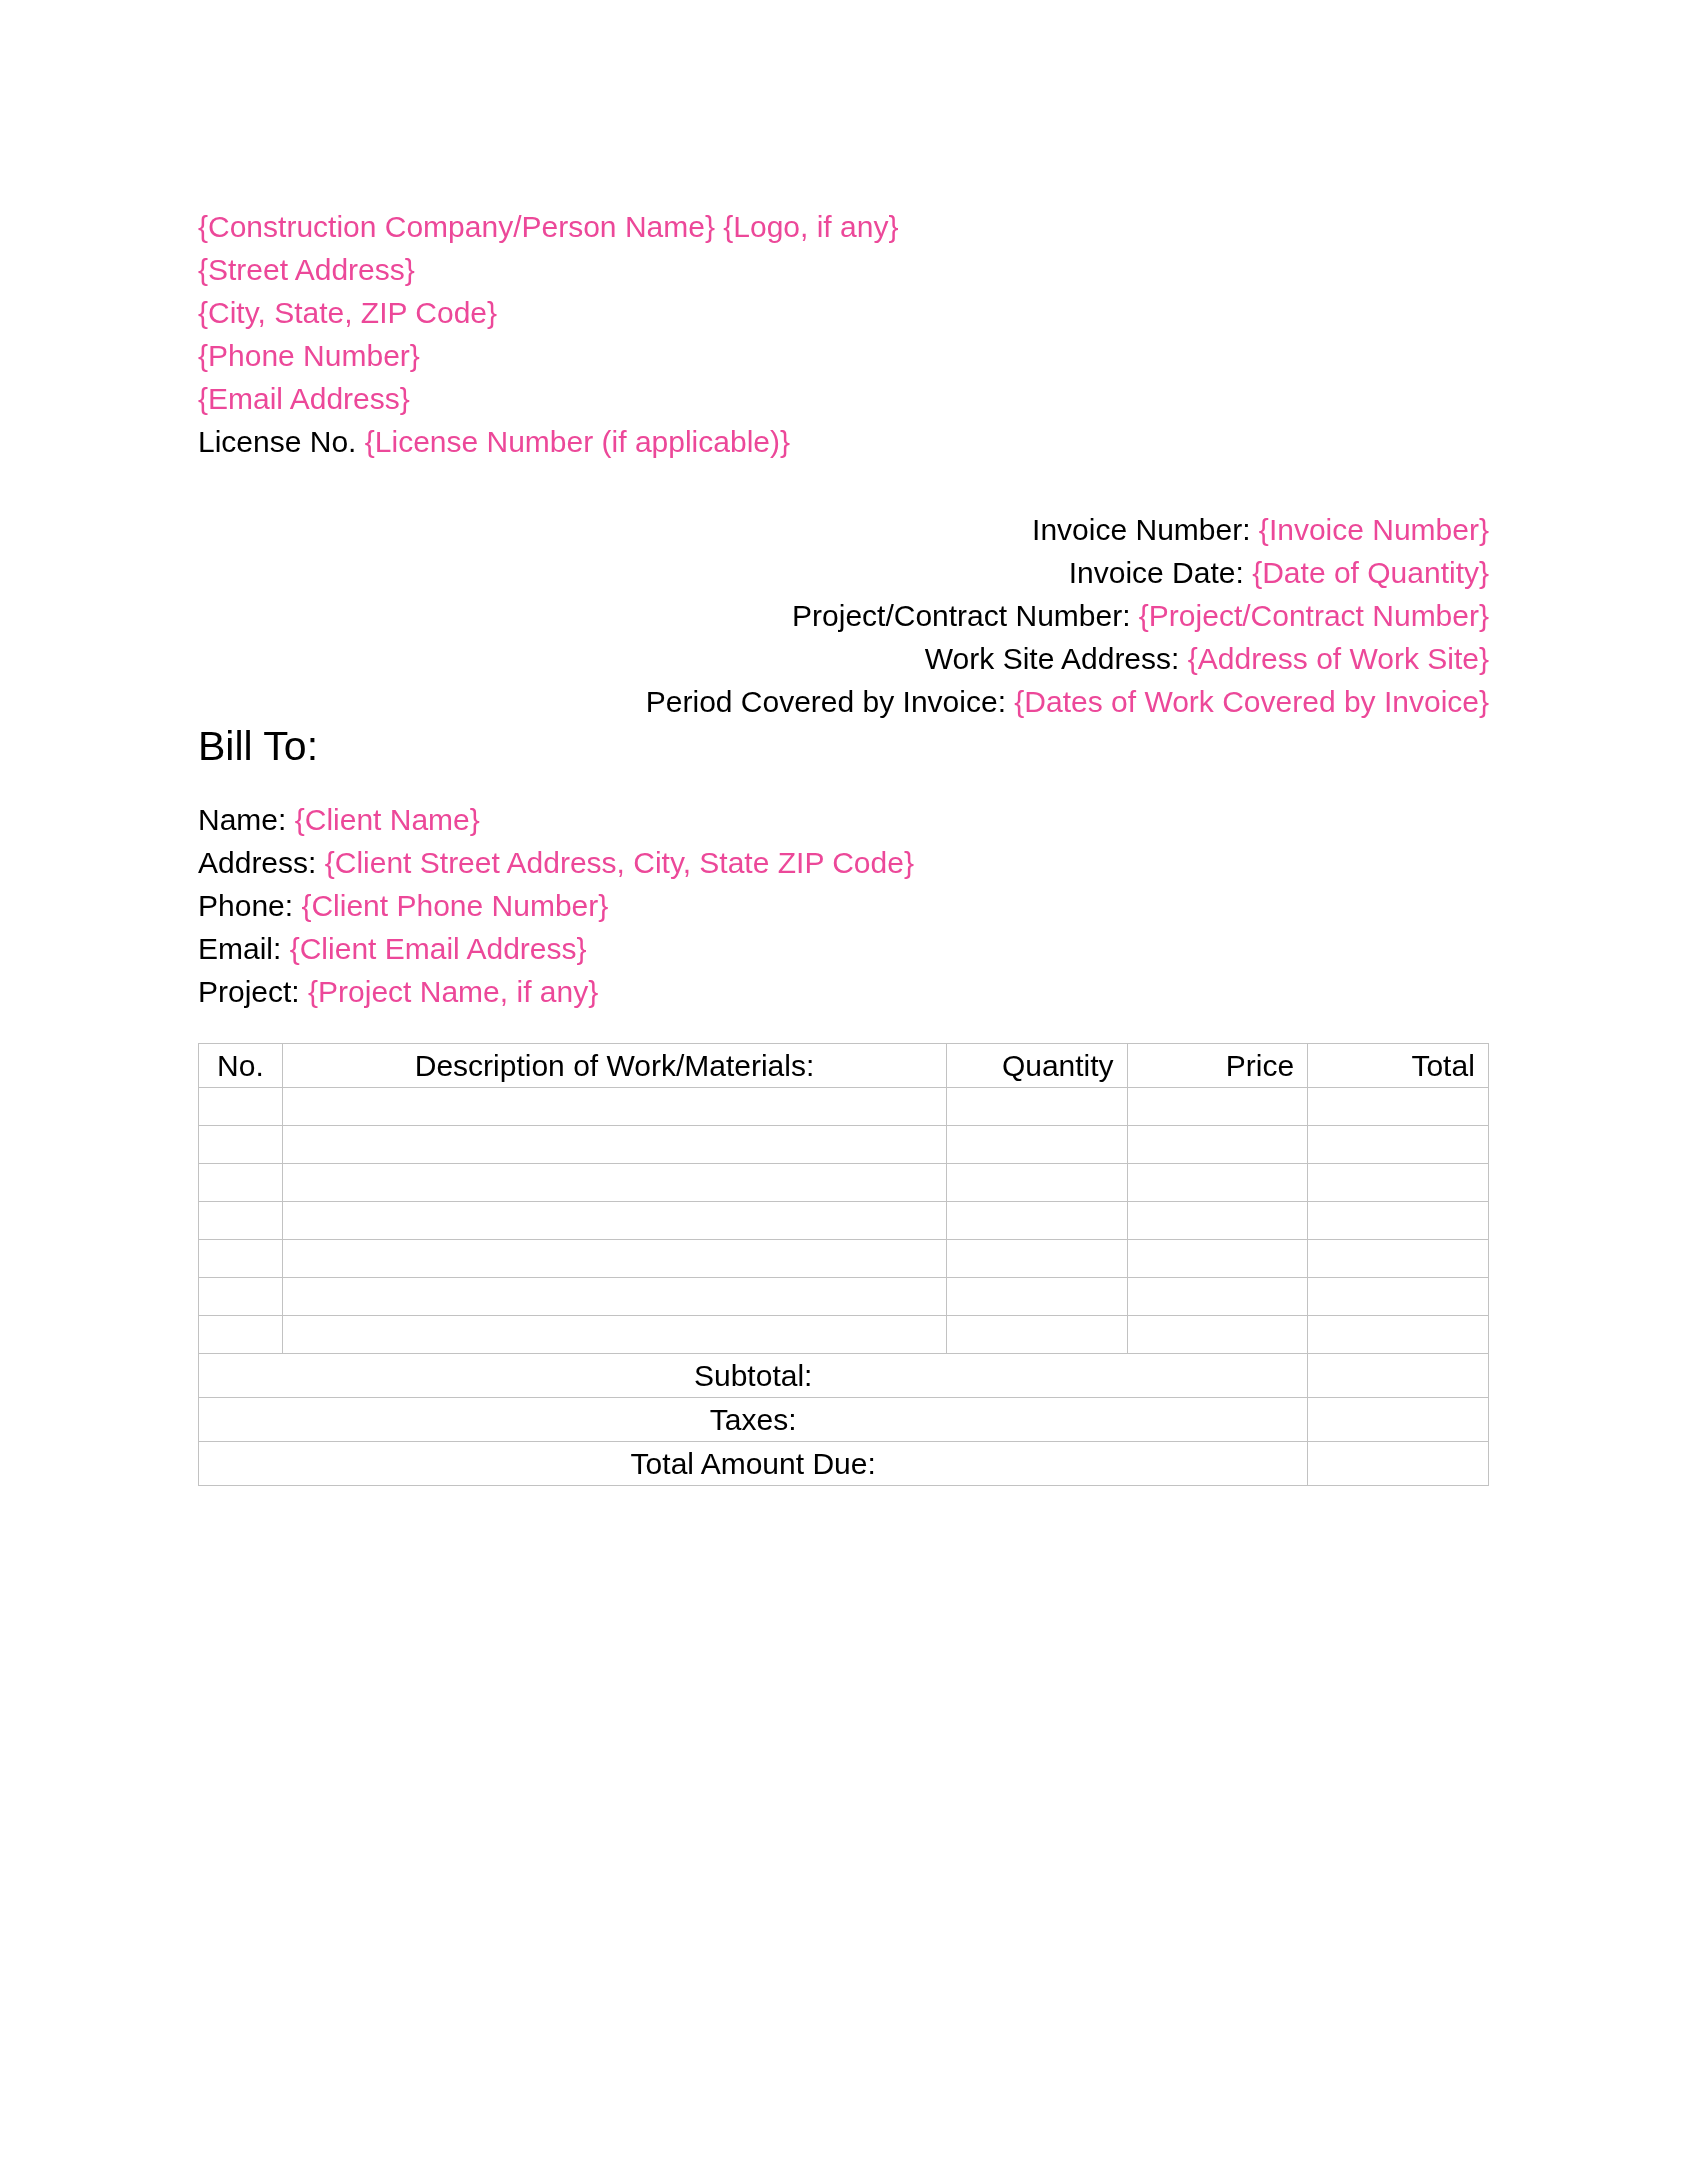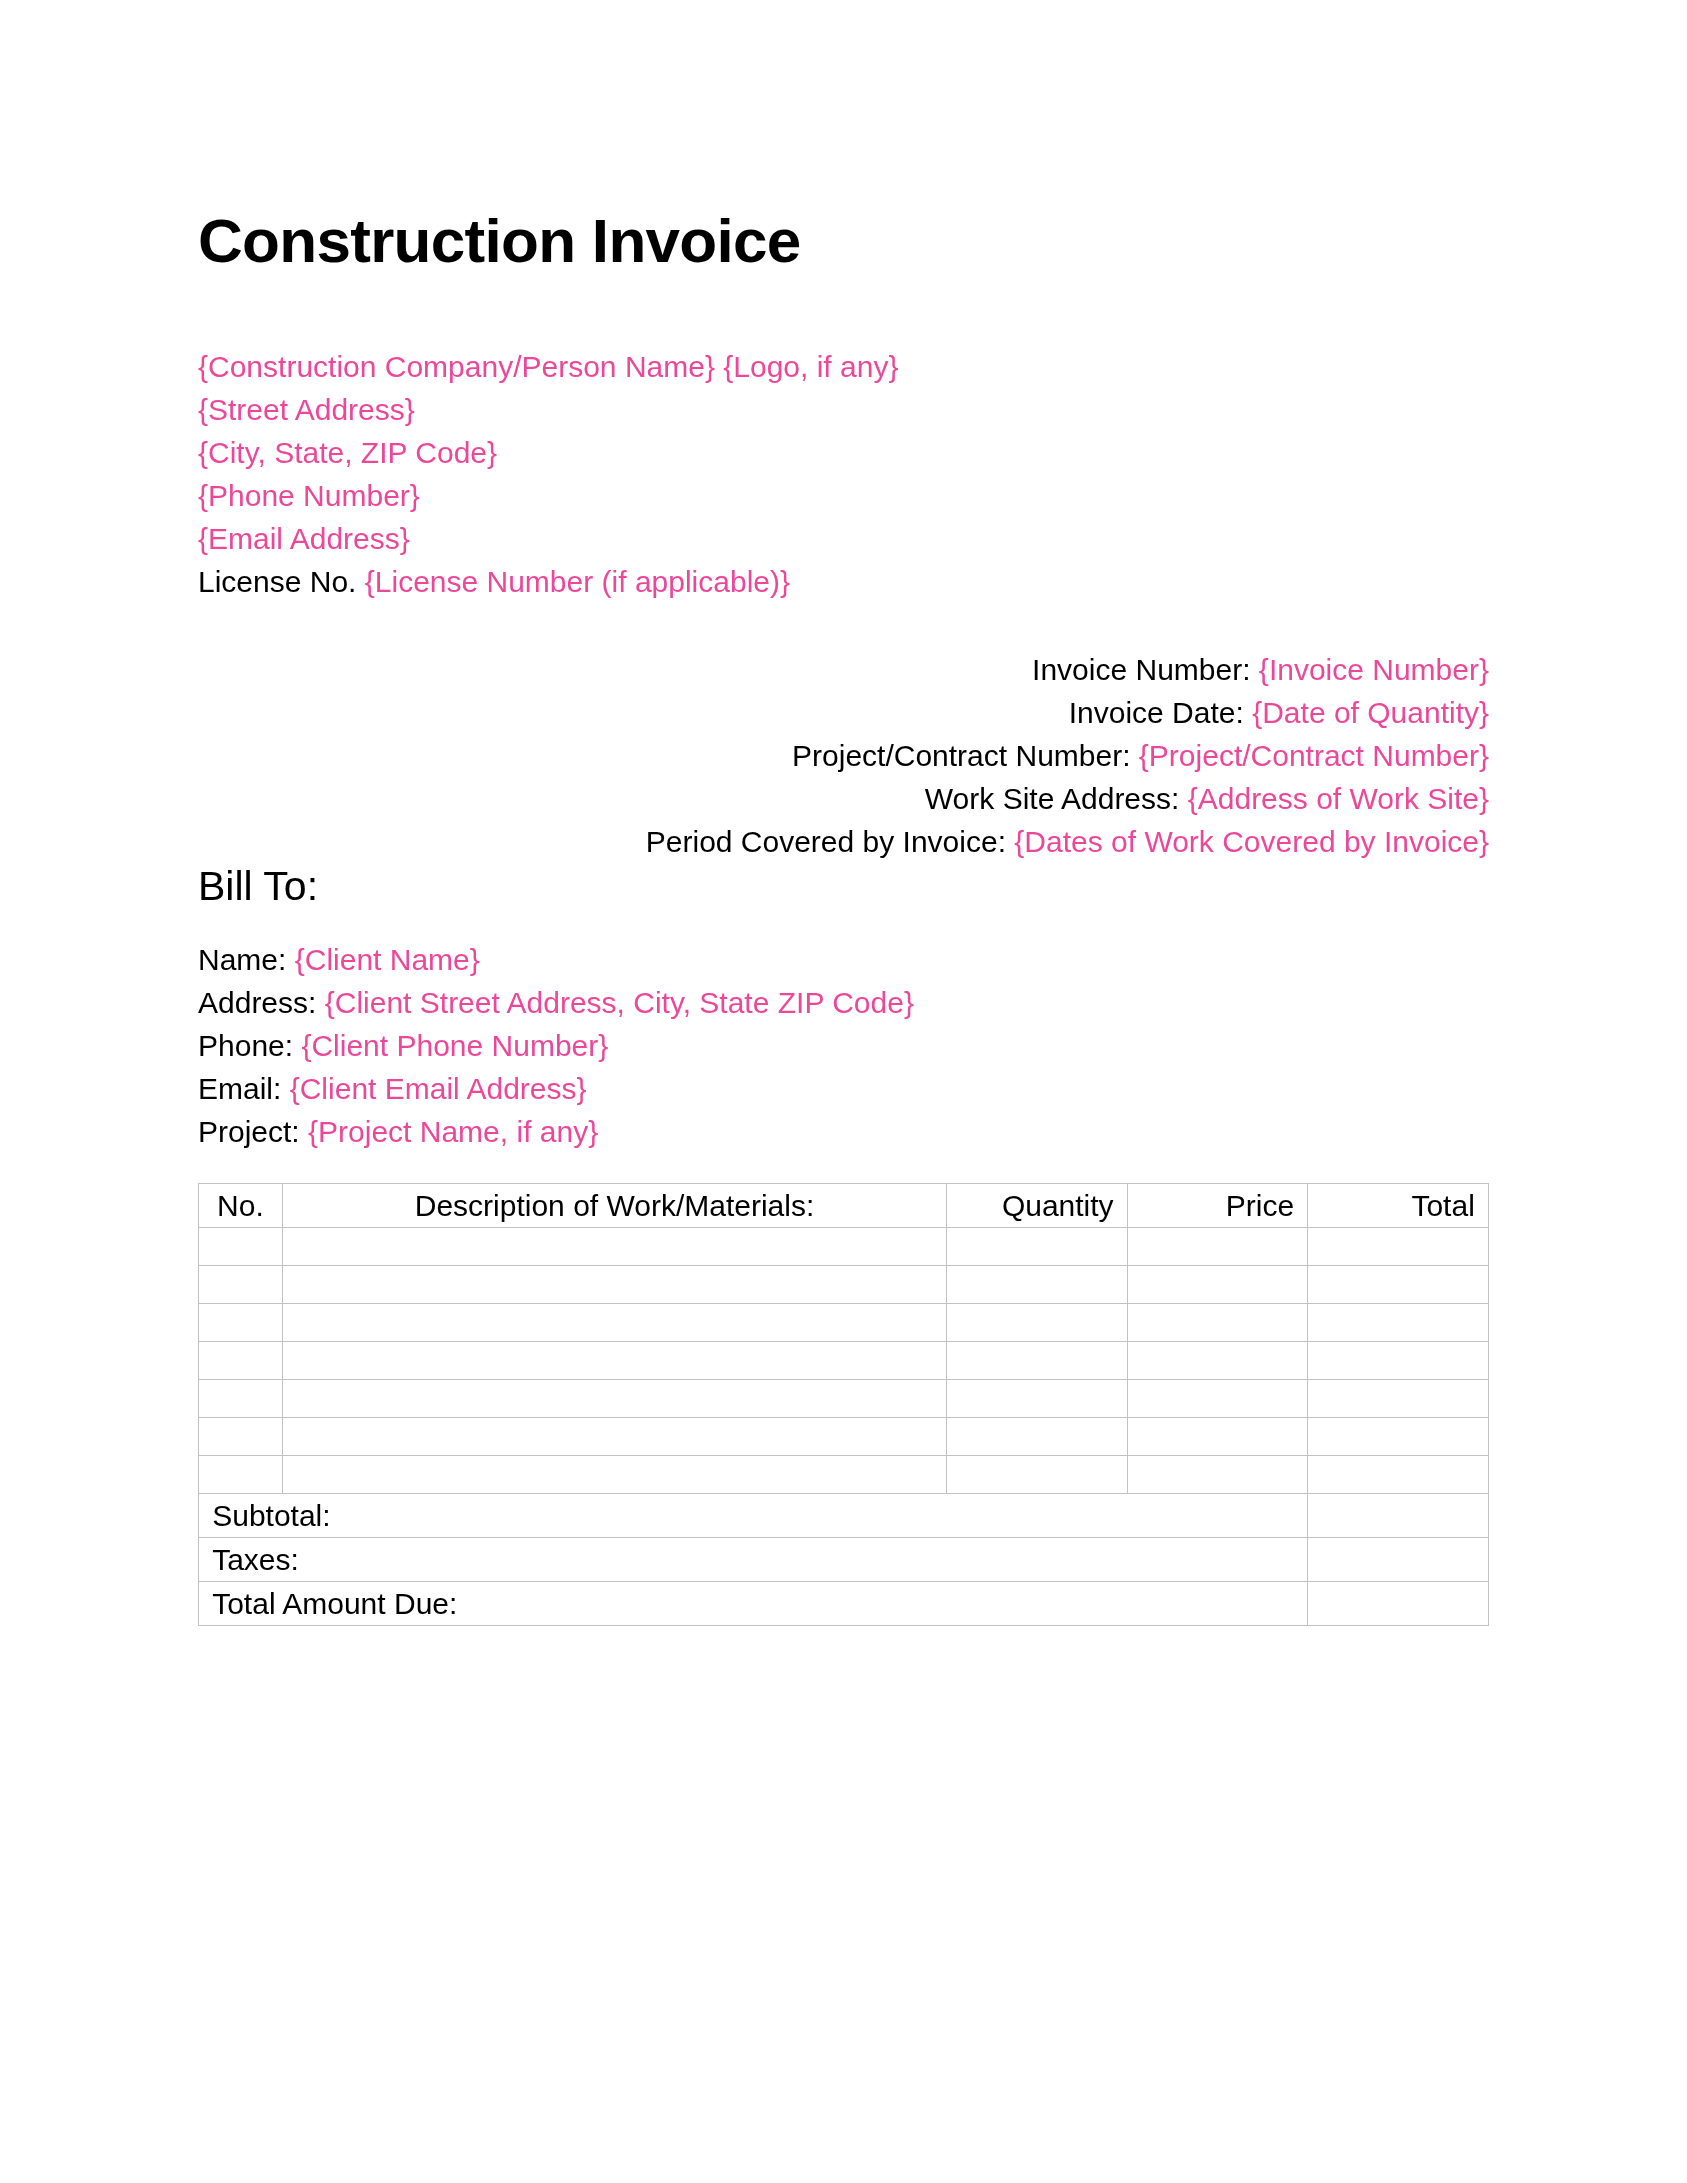--- a/index.html
+++ b/index.html
@@ -66,28 +66,27 @@
     white-space: nowrap;
   }
   table.items-table thead th {
     font-weight: 400;
     height: 44px;
     text-align: center;
   }
   table.items-table thead th.num { text-align: right; }
   table.items-table tbody tr.data-row td { height: 38px; }
   table.items-table tbody tr.summary-row td { height: 44px; }
-  table.items-table td.sum-label { text-align: left; }
+  table.items-table td.sum-label { text-align: center; }
 </style>
 </head>
 <body>
 
 <div class="page">
 
-  <h1 class="doc-title">Construction Invoice</h1>
 
   <section>
     <div class="body-text from-block">
       <div class="red">{Construction Company/Person Name} {Logo, if any}</div>
       <div class="red">{Street Address}</div>
       <div class="red">{City, State, ZIP Code}</div>
       <div class="red">{Phone Number}</div>
       <div class="red">{Email Address}</div>
       <div><span>License No. </span><span class="red">{License Number (if applicable)}</span></div>
     </div>

